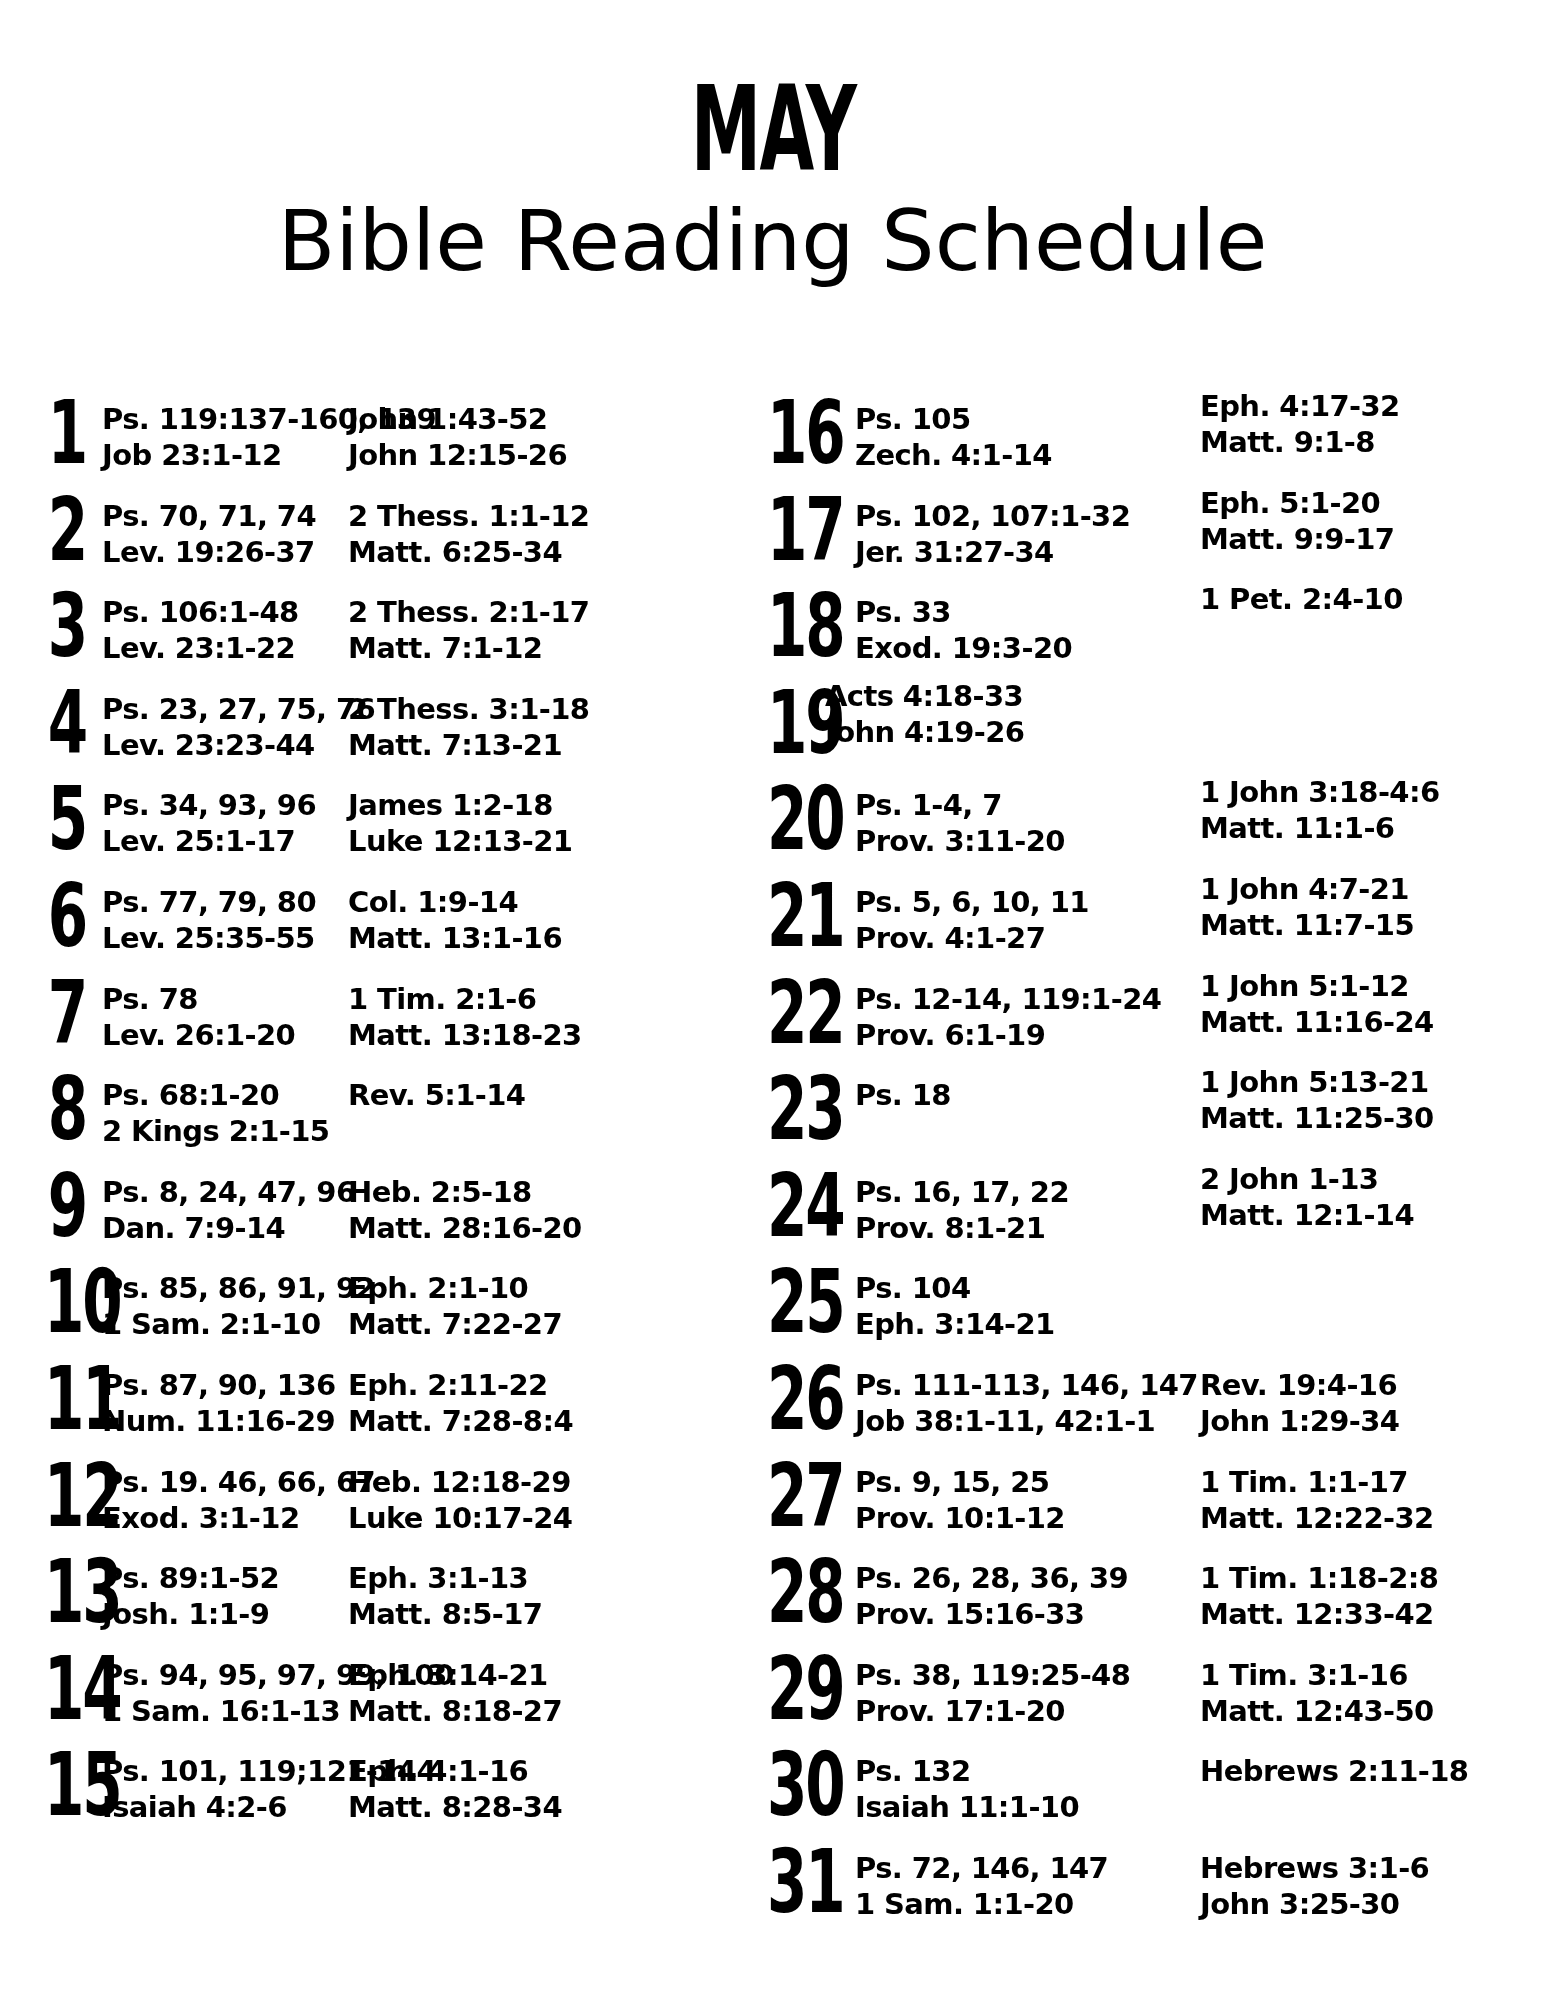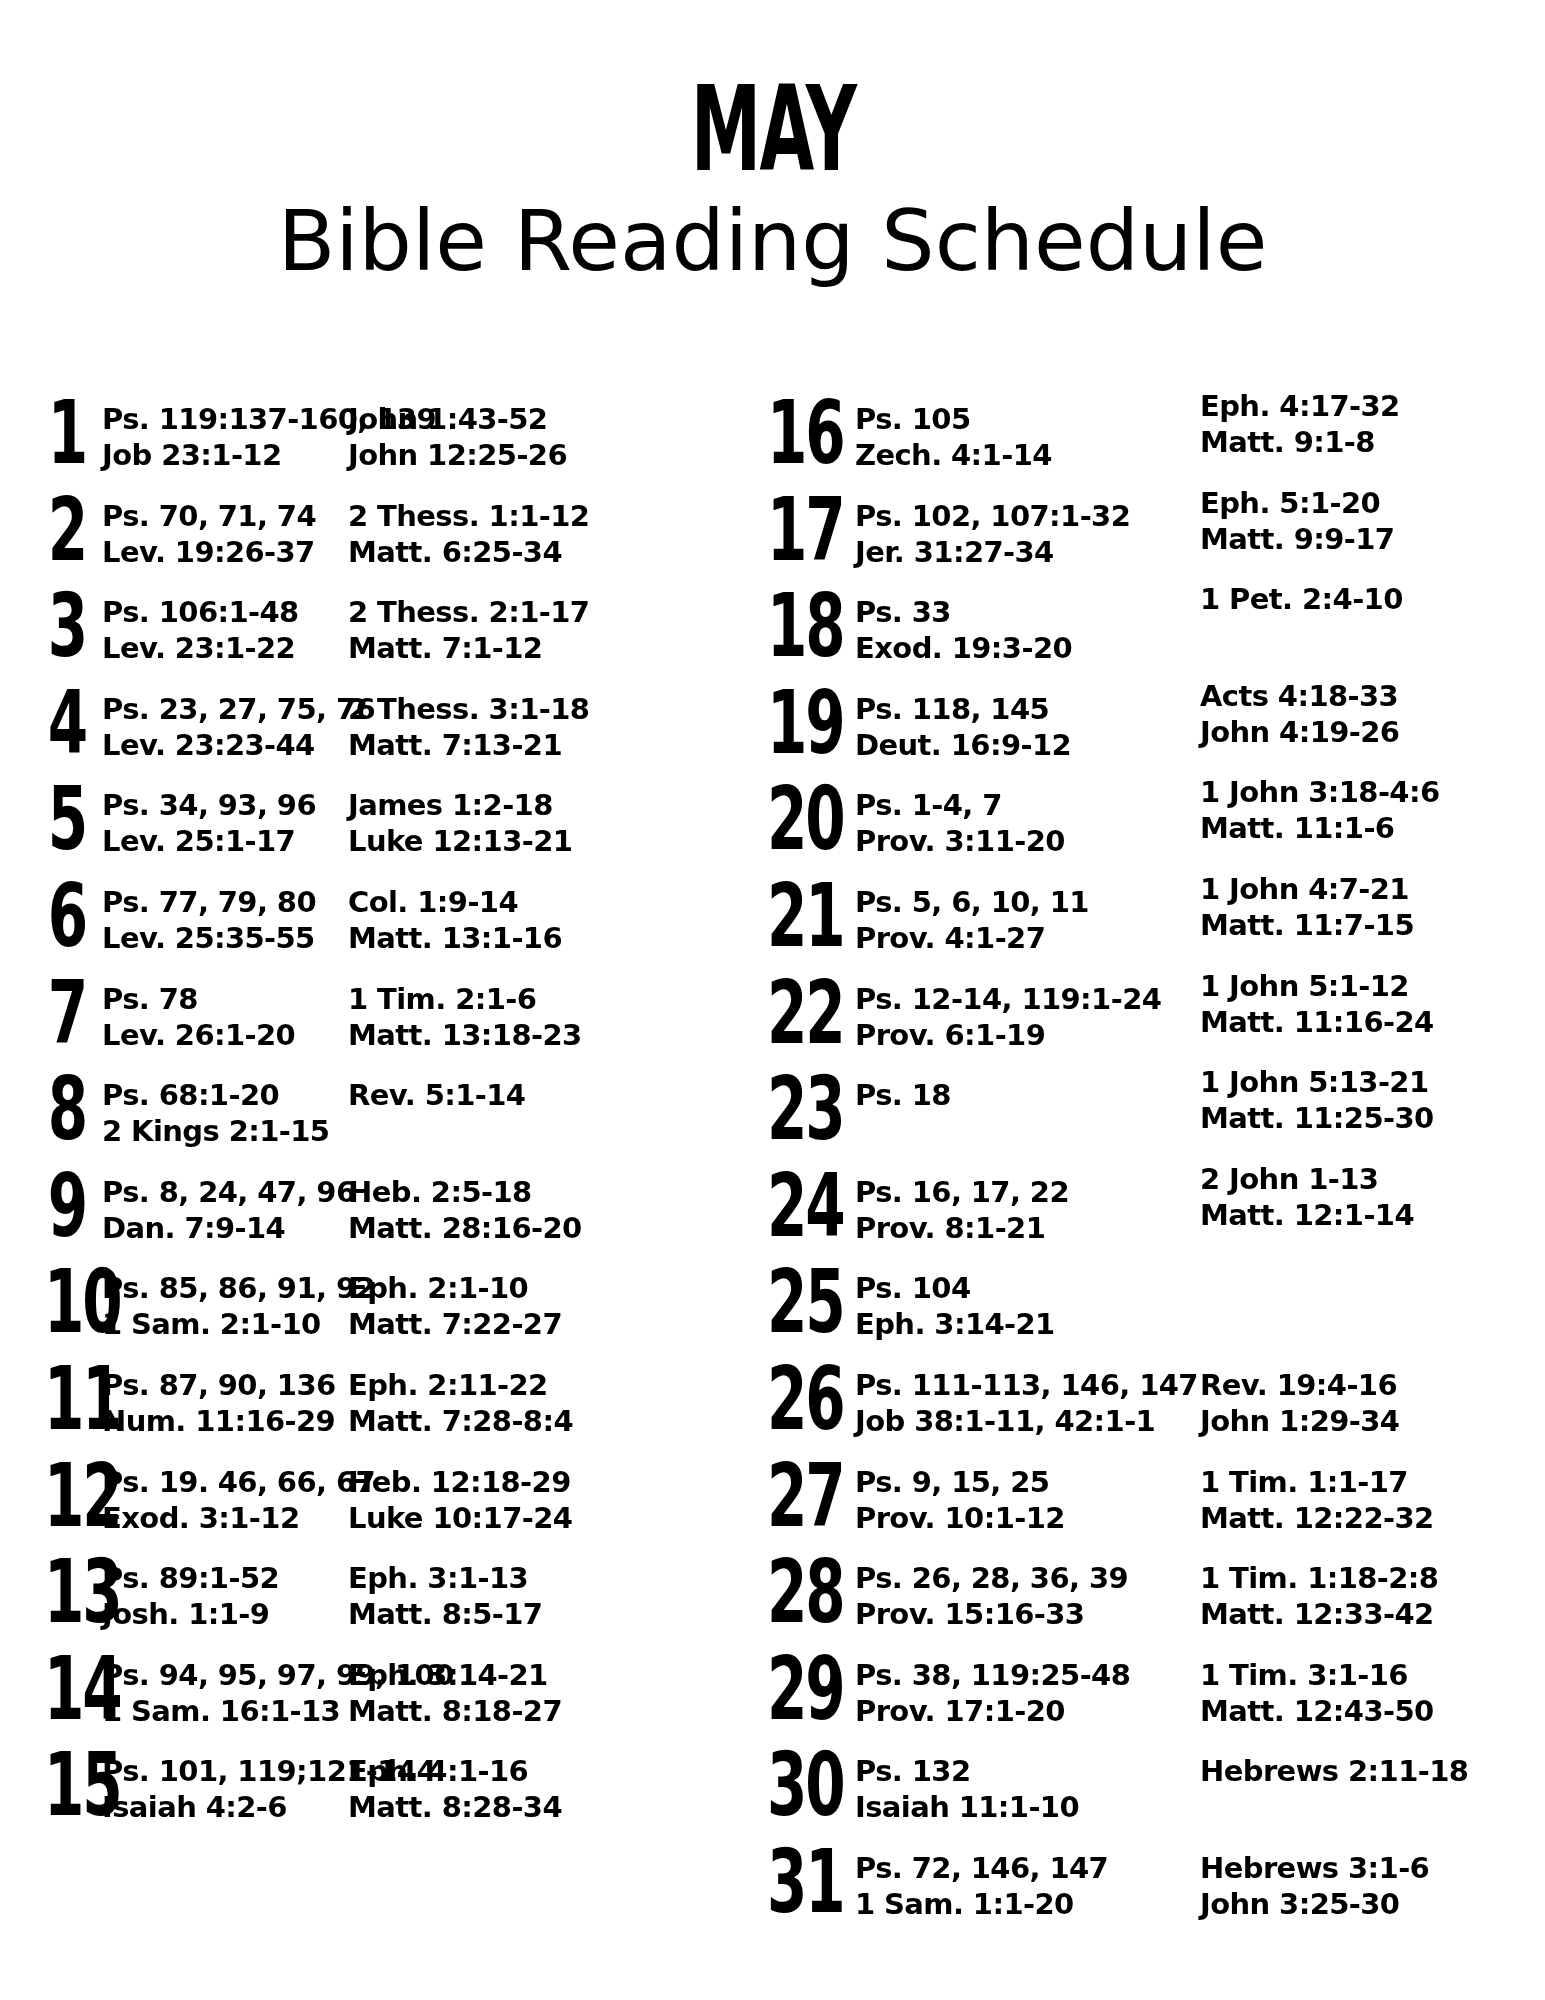--- a/index.html
+++ b/index.html
@@ -88,21 +88,21 @@
   <div class="grid">
     <section class="half left" id="days-left">
   <div class="row">
     <div class="day-num">1</div>
     <div class="col col1">
             <div class="line">Ps. 119:137-160, 139</div>
             <div class="line">Job 23:1-12</div>
           </div>
     <div class="col col2">
             <div class="line">John 1:43-52</div>
-            <div class="line">John 12:25-26</div>
+            <div class="line">John 12:15-26</div>
           </div>
   </div>
 
   <div class="row">
     <div class="day-num">2</div>
     <div class="col col1">
             <div class="line">Ps. 70, 71, 74</div>
             <div class="line">Lev. 19:26-37</div>
           </div>
     <div class="col col2">
@@ -297,24 +297,20 @@
             <div class="line">Ps. 33</div>
             <div class="line">Exod. 19:3-20</div>
           </div>
     <div class="col col2 raised">
             <div class="line">1 Pet. 2:4-10</div>
           </div>
   </div>
 
   <div class="row">
     <div class="day-num">19</div>
-    <div class="col col1">
-            <div class="line">Ps. 118, 145</div>
-            <div class="line">Deut. 16:9-12</div>
-          </div>
     <div class="col col2 raised">
             <div class="line">Acts 4:18-33</div>
             <div class="line">John 4:19-26</div>
           </div>
   </div>
 
   <div class="row">
     <div class="day-num">20</div>
     <div class="col col1">
             <div class="line">Ps. 1-4, 7</div>

